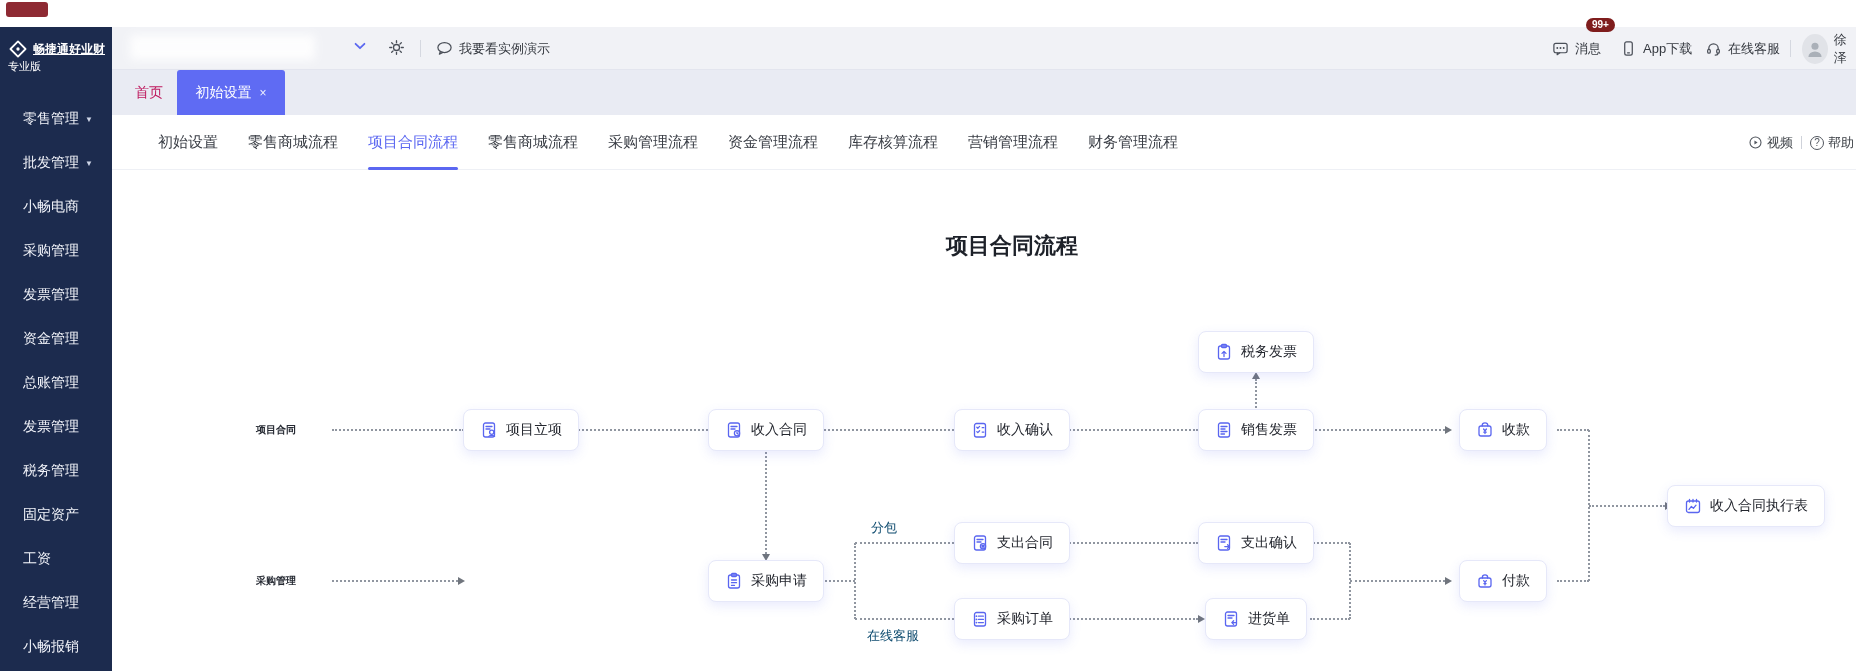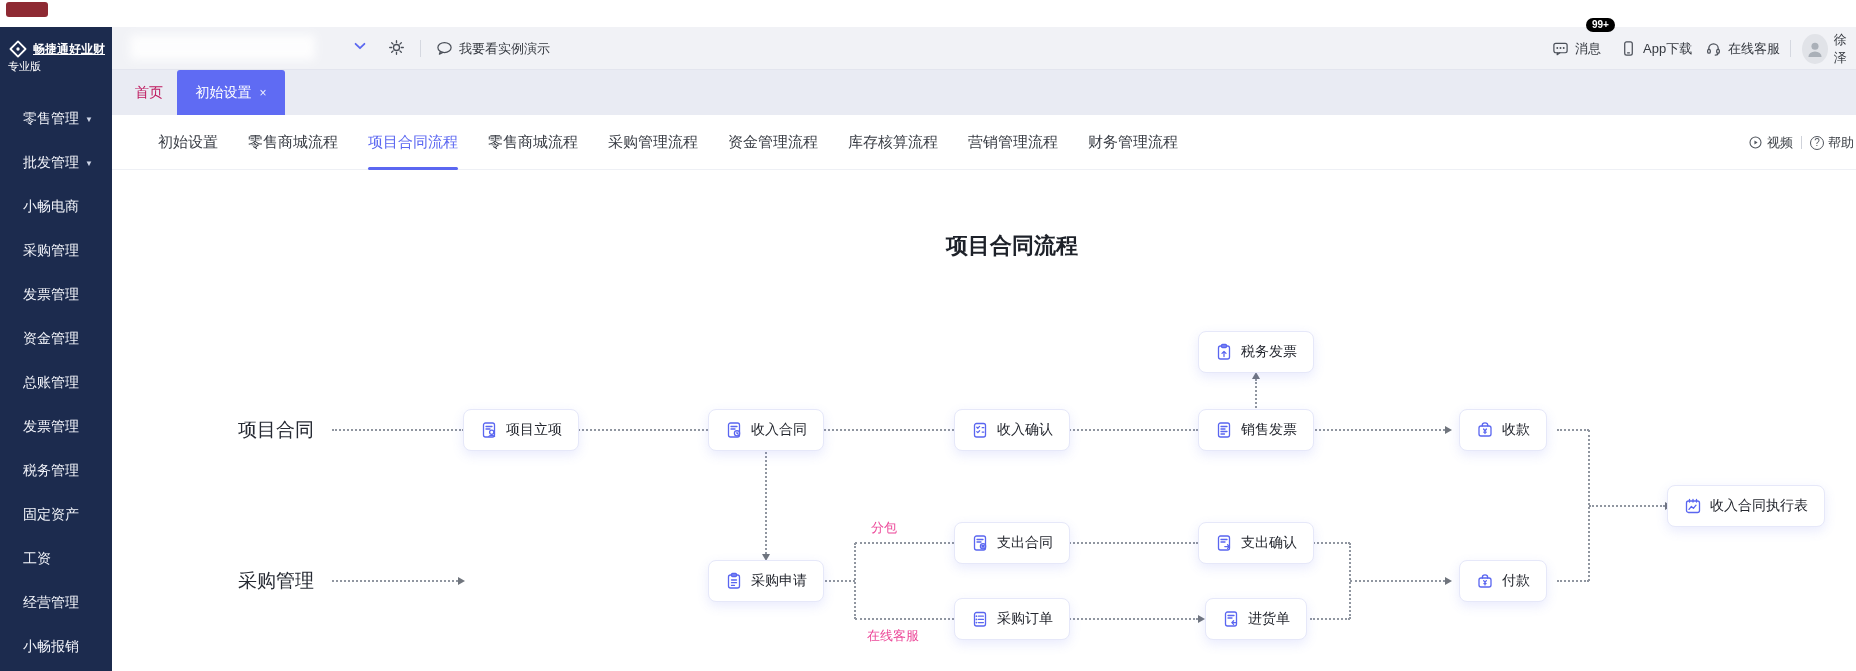--- a/index.html
+++ b/index.html
@@ -22,21 +22,21 @@
   .side-item .caret { margin-left:6px; font-size:8px; color:#cdd4e6; }
 
   
   .topbar { position:absolute; left:112px; top:27px; width:1744px; height:43px; background:#f1f2f6; border-bottom:1px solid #e3e5ee; }
   .redacted-blob { position:absolute; left:18px; top:8px; width:185px; height:25px; background:#ffffff; opacity:.9; border-radius:4px; filter:blur(5px); }
   .tb-ico { display:inline-flex; align-items:center; color:#4a4f58; }
   .tb-item { position:absolute; top:0; height:43px; display:flex; align-items:center; gap:6px; font-size:13px; color:#34383f; cursor:pointer; }
   .tb-divider { position:absolute; top:13px; width:1px; height:17px; background:#d5d8e0; }
   .chevron-btn { position:absolute; left:240px; top:11px; color:#5b68f0; cursor:pointer; }
   .gear-btn { position:absolute; left:276px; top:12px; color:#4a4f58; cursor:pointer; }
-  .badge { position:absolute; top:-9px; left:34px; background:#000000; color:#fff; font-size:10px; line-height:14px; padding:0 6px; border-radius:8px; font-weight:700; white-space:nowrap; }
+  .badge { position:absolute; top:-9px; left:34px; background:#7f1d1d; color:#fff; font-size:10px; line-height:14px; padding:0 6px; border-radius:8px; font-weight:700; white-space:nowrap; }
   .avatar { width:30px; height:30px; border-radius:50%; background:#e1e3e8; display:inline-flex; align-items:center; justify-content:center; overflow:hidden; }
 
   
   .tabstrip { position:absolute; left:112px; top:70px; width:1744px; height:45px; background:#e9ebf3; }
   .tab-home { position:absolute; left:12px; top:0; height:45px; width:50px; display:flex; align-items:center; justify-content:center; font-size:14px; color:#be185d; cursor:pointer; }
   .tab-active { position:absolute; left:65px; top:0; height:45px; width:108px; background:#5f6bf3; color:#fff; display:flex; align-items:center; justify-content:center; gap:8px; font-size:14px; border-radius:3px 3px 0 0; cursor:pointer; }
   .tab-close { font-size:12px; opacity:.9; cursor:pointer; }
 
   
   .content { position:absolute; left:112px; top:115px; width:1744px; height:556px; background:#fff; }
@@ -48,22 +48,22 @@
   .subnav-right .vsep { width:1px; height:13px; background:#cfd2da; }
   .sr-item { display:flex; align-items:center; gap:4px; cursor:pointer; }
   .help-circle { width:14px; height:14px; border:1.2px solid #51565e; border-radius:50%; font-size:10px; line-height:12px; text-align:center; color:#51565e; }
 
   
   .canvas { position:absolute; inset:0; }
   .fc-title { position:absolute; transform:translate(-50%,-50%); font-size:22px; font-weight:600; color:#1d2129; white-space:nowrap; }
   .fc-node { position:absolute; transform:translate(-50%,-50%); height:42px; display:flex; align-items:center; gap:8px; padding:0 16px; background:#fff; border:1px solid #e6e8f9; border-radius:8px; box-shadow:0 4px 12px rgba(100,110,240,.14); cursor:pointer; white-space:nowrap; }
   .fc-node .nlabel { font-size:14px; color:#23262e; font-weight:500; }
   .fc-node .nicon { display:inline-flex; color:#5a66f0; }
-  .fc-rowlabel { position:absolute; transform:translate(-50%,-50%); font-size:19px; font-weight:400; color:#262a33; white-space:nowrap; }
-  .fc-branchlabel { position:absolute; transform:translate(-50%,-50%); font-size:13px; color:#ec4899; white-space:nowrap; }
+  .fc-rowlabel { position:absolute; transform:translate(-50%,-50%); font-size:10px; font-weight:700; color:#262a33; white-space:nowrap; }
+  .fc-branchlabel { position:absolute; transform:translate(-50%,-50%); font-size:13px; color:#0c4a6e; white-space:nowrap; }
   .edge-h { position:absolute; border-top:2px dotted #9096a0; }
   .edge-v { position:absolute; border-left:2px dotted #9096a0; }
   .arr { position:absolute; width:0; height:0; }
   .arr-right { border-top:4px solid transparent; border-bottom:4px solid transparent; border-left:7px solid #70757d; }
   .arr-up { border-left:4px solid transparent; border-right:4px solid transparent; border-bottom:7px solid #70757d; }
   .arr-down { border-left:4px solid transparent; border-right:4px solid transparent; border-top:7px solid #70757d; }
 </style>
 </head>
 <body>
 

